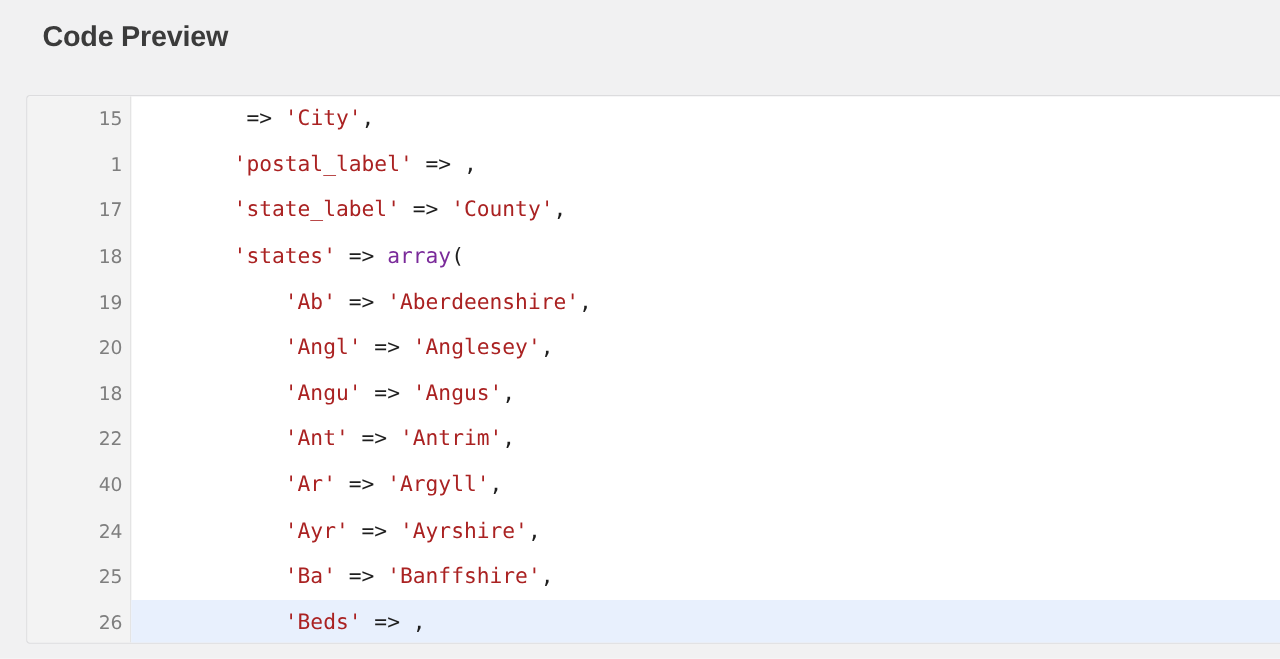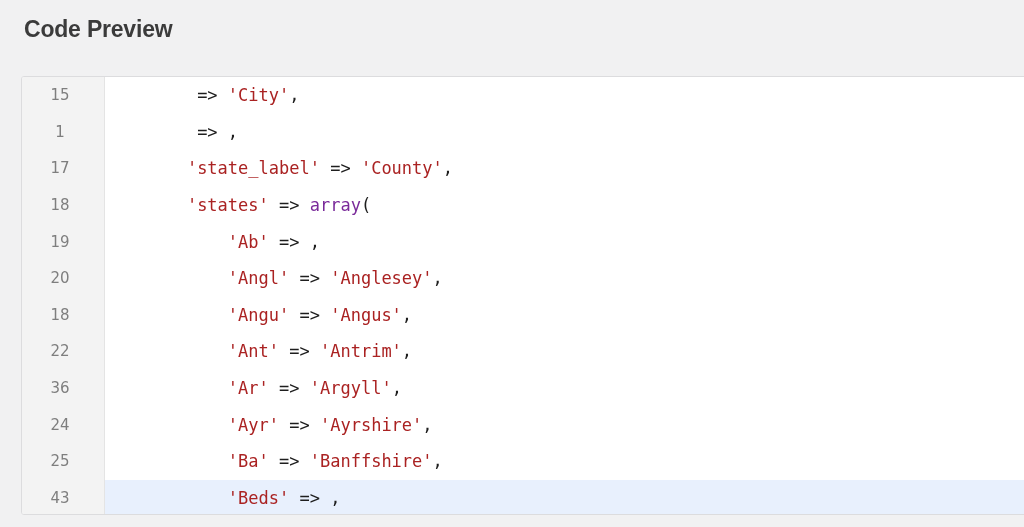--- a/index.html
+++ b/index.html
@@ -3,42 +3,42 @@
 <meta charset="utf-8">
 <style>
   html, body { margin:0; padding:0; }
   body {
     width:1024px; height:527px; overflow:hidden;
     background:#f1f1f2;
     font-family:"Liberation Sans", sans-serif;
     position:relative;
   }
   .page-title {
-    position:absolute; left:24px; top:16px;
+    position:absolute; left:34px; top:16px;
     font-size:23px; font-weight:bold; color:#3b3b3b;
     letter-spacing:-0.2px;
   }
   .panel {
     position:absolute; left:21px; top:76px;
     width:1010px; height:437px;
     background:#fff;
     border:1px solid #dcdcde;
     border-radius:3px;
     overflow:hidden;
   }
   .code-line {
     position:absolute; left:0; right:0; height:36.6px;
     display:flex; align-items:center;
   }
   .gutter-bg {
     position:absolute; left:0; top:0; bottom:0; width:82px;
     background:#f3f3f3; border-right:1px solid #e4e4e4;
   }
   .line-num {
-    width:76px; text-align:center; flex:none;
+    width:76px; text-align:right; flex:none;
     font-family:"DejaVu Sans", sans-serif;
     font-size:15px; color:#7e7e7e;
   }
   .line-code {
     position:absolute; left:83px; right:0; top:0; bottom:0;
     display:flex; align-items:center;
     font-family:"DejaVu Sans Mono", monospace;
     font-size:17px; white-space:pre; color:#1e1e1e;
   }
   .code-line.active .line-code { background:#e8f0fd; }
@@ -53,56 +53,56 @@
 
 <div class="panel">
   <div class="gutter-bg"></div>
   <div id="lines">
       <div class="code-line" style="top: 0px;">
         <span class="line-num">15</span>
         <span class="line-code"><span class="tok-op">        </span><span class="tok-op"> =&gt; </span><span class="tok-str">'City'</span><span class="tok-op">,</span></span>
       </div>
       <div class="code-line" style="top: 36.6px;">
         <span class="line-num">1</span>
-        <span class="line-code"><span class="tok-op">        </span><span class="tok-op"> =&gt; </span><span class="tok-op">,</span></span>
+        <span class="line-code"><span class="tok-op">        </span><span class="tok-str">'postal_label'</span><span class="tok-op"> =&gt; </span><span class="tok-op">,</span></span>
       </div>
       <div class="code-line" style="top: 73.2px;">
         <span class="line-num">17</span>
         <span class="line-code"><span class="tok-op">        </span><span class="tok-str">'state_label'</span><span class="tok-op"> =&gt; </span><span class="tok-str">'County'</span><span class="tok-op">,</span></span>
       </div>
       <div class="code-line" style="top: 109.8px;">
         <span class="line-num">18</span>
         <span class="line-code"><span class="tok-op">        </span><span class="tok-str">'states'</span><span class="tok-op"> =&gt; </span><span class="tok-kw">array</span><span class="tok-op">(</span></span>
       </div>
       <div class="code-line" style="top: 146.4px;">
         <span class="line-num">19</span>
-        <span class="line-code"><span class="tok-op">            </span><span class="tok-str">'Ab'</span><span class="tok-op"> =&gt; </span><span class="tok-op">,</span></span>
+        <span class="line-code"><span class="tok-op">            </span><span class="tok-str">'Ab'</span><span class="tok-op"> =&gt; </span><span class="tok-str">'Aberdeenshire'</span><span class="tok-op">,</span></span>
       </div>
       <div class="code-line" style="top: 183px;">
         <span class="line-num">20</span>
         <span class="line-code"><span class="tok-op">            </span><span class="tok-str">'Angl'</span><span class="tok-op"> =&gt; </span><span class="tok-str">'Anglesey'</span><span class="tok-op">,</span></span>
       </div>
       <div class="code-line" style="top: 219.6px;">
         <span class="line-num">18</span>
         <span class="line-code"><span class="tok-op">            </span><span class="tok-str">'Angu'</span><span class="tok-op"> =&gt; </span><span class="tok-str">'Angus'</span><span class="tok-op">,</span></span>
       </div>
       <div class="code-line" style="top: 256.2px;">
         <span class="line-num">22</span>
         <span class="line-code"><span class="tok-op">            </span><span class="tok-str">'Ant'</span><span class="tok-op"> =&gt; </span><span class="tok-str">'Antrim'</span><span class="tok-op">,</span></span>
       </div>
       <div class="code-line" style="top: 292.8px;">
-        <span class="line-num">36</span>
+        <span class="line-num">40</span>
         <span class="line-code"><span class="tok-op">            </span><span class="tok-str">'Ar'</span><span class="tok-op"> =&gt; </span><span class="tok-str">'Argyll'</span><span class="tok-op">,</span></span>
       </div>
       <div class="code-line" style="top: 329.4px;">
         <span class="line-num">24</span>
         <span class="line-code"><span class="tok-op">            </span><span class="tok-str">'Ayr'</span><span class="tok-op"> =&gt; </span><span class="tok-str">'Ayrshire'</span><span class="tok-op">,</span></span>
       </div>
       <div class="code-line" style="top: 366px;">
         <span class="line-num">25</span>
         <span class="line-code"><span class="tok-op">            </span><span class="tok-str">'Ba'</span><span class="tok-op"> =&gt; </span><span class="tok-str">'Banffshire'</span><span class="tok-op">,</span></span>
       </div>
       <div class="code-line active" style="top: 402.6px;">
-        <span class="line-num">43</span>
+        <span class="line-num">26</span>
         <span class="line-code"><span class="tok-op">            </span><span class="tok-str">'Beds'</span><span class="tok-op"> =&gt; </span><span class="tok-op">,</span></span>
       </div>
     </div>
 </div>
 
 </body></html>

